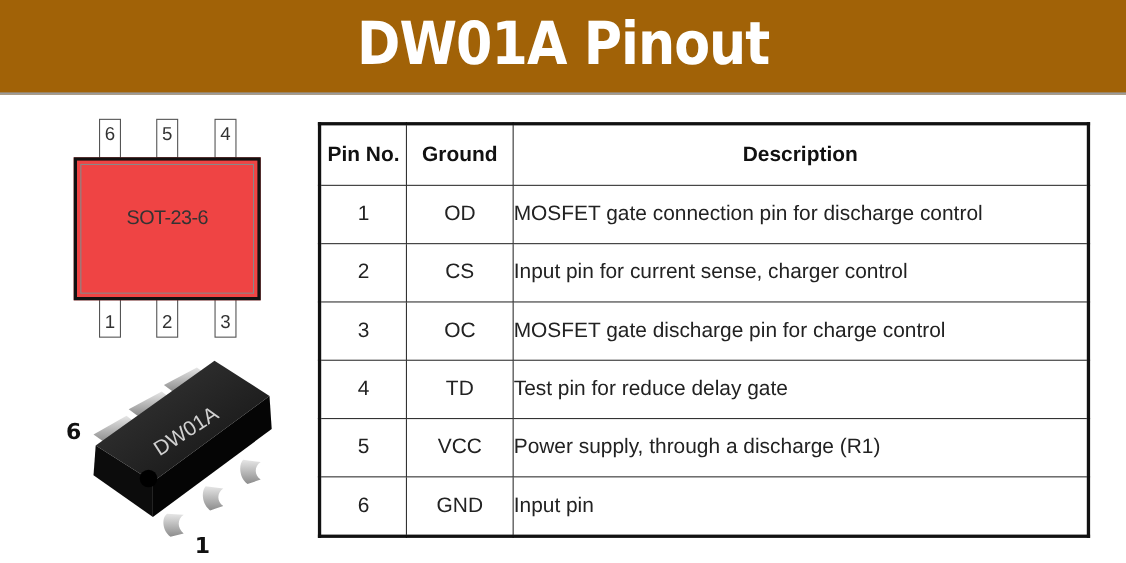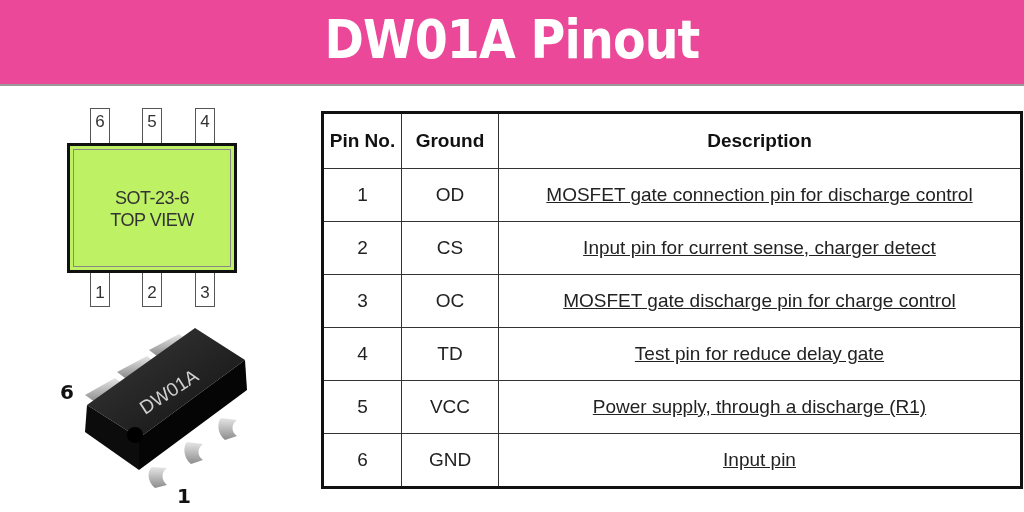--- a/index.html
+++ b/index.html
@@ -1,35 +1,35 @@
 <!DOCTYPE html>
 <html><head>
 <meta charset="utf-8">
 <style>
   html, body { margin:0; padding:0; }
   body { width:1024px; height:512px; background:#ffffff; position:relative; overflow:hidden; font-family:"Liberation Sans", sans-serif; }
-  .banner { position:absolute; left:0; top:0; width:1024px; height:84px; background:#ec4899; border-bottom:2px solid #9a9a9a; }
+  .banner { position:absolute; left:0; top:0; width:1024px; height:84px; background:#a16207; border-bottom:2px solid #9a9a9a; }
   .banner-title { position:absolute; left:0; right:0; top:8px; text-align:center; color:#fff; font-family:"DejaVu Sans", sans-serif; font-weight:bold; font-size:54px; letter-spacing:-1px; transform:scaleX(0.88); }
 
   
   .pin { position:absolute; width:20px; height:36px; border:1.5px solid #555; background:#fff; box-sizing:border-box; }
   .pin span { position:absolute; left:0; right:0; text-align:center; font-size:17px; color:#333; }
   .pin.top span { top:3px; }
   .pin.bot span { bottom:3px; }
-  .pkg { position:absolute; left:67px; top:143px; width:170px; height:130px; border:3px solid #111; box-sizing:border-box; background:#bef264; }
+  .pkg { position:absolute; left:67px; top:143px; width:170px; height:130px; border:3px solid #111; box-sizing:border-box; background:#ef4444; }
   .pkg-inner { position:absolute; left:3px; top:3px; right:3px; bottom:3px; border:1px solid #888; }
   .pkg-text { position:absolute; left:0; right:0; text-align:center; font-size:18px; color:#333; letter-spacing:-0.5px; }
 
   
-  table.pins { position:absolute; left:289px; top:111px; width:702px; border-collapse:collapse; border:3px solid #111;margin-left:32px; }
+  table.pins { position:absolute; left:289px; top:111px; width:702px; border-collapse:collapse; border:3px solid #111; }
   table.pins th, table.pins td { border:1.5px solid #333; color:#222; font-size:19px; padding:0; }
   table.pins th { height:54px; font-weight:bold; font-size:19px; color:#111; }
   table.pins td { height:52px; }
   td.c-num, td.c-sym { text-align:center; }
-  td.c-desc { text-align:center; padding-left:3px; white-space:nowrap;text-decoration:underline; }
+  td.c-desc { text-align:left; padding-left:3px; white-space:nowrap; }
 
   .label-bold { position:absolute; font-family:"DejaVu Sans", sans-serif; font-weight:bold; font-size:20px; color:#111; }
 </style>
 </head>
 <body>
 
 <div class="banner">
   <div class="banner-title">DW01A Pinout</div>
 </div>
 
@@ -50,21 +50,20 @@
   <div class="pin bot" style="left:142px;top:271px;">
       <span>2</span>
     </div>
   <div class="pin bot" style="left:195px;top:271px;">
       <span>3</span>
     </div>
 
   <div class="pkg">
     <div class="pkg-inner"></div>
     <div class="pkg-text" style="top:42px;">SOT-23-6</div>
-    <div class="pkg-text" style="top:64px;">TOP VIEW</div>
   </div>
 </div>
 
 <svg style="position:absolute;left:55px;top:320px;" width="215" height="180" viewBox="0 0 215 180">
   <defs>
     <linearGradient id="lead" x1="0" y1="0" x2="0" y2="1">
       <stop offset="0" stop-color="#e6e6e6"></stop>
         <stop offset="1" stop-color="#8c8c8c"></stop>
     </linearGradient>
     <linearGradient id="body" x1="0" y1="0" x2="1" y2="1">
@@ -107,21 +106,21 @@
   </thead>
   <tbody>
     <tr>
       <td class="c-num">1</td>
       <td class="c-sym">OD</td>
       <td class="c-desc">MOSFET gate connection pin for discharge control</td>
     </tr>
     <tr>
       <td class="c-num">2</td>
       <td class="c-sym">CS</td>
-      <td class="c-desc">Input pin for current sense, charger detect</td>
+      <td class="c-desc">Input pin for current sense, charger control</td>
     </tr>
     <tr>
       <td class="c-num">3</td>
       <td class="c-sym">OC</td>
       <td class="c-desc">MOSFET gate discharge pin for charge control</td>
     </tr>
     <tr>
       <td class="c-num">4</td>
       <td class="c-sym">TD</td>
       <td class="c-desc">Test pin for reduce delay gate</td>

